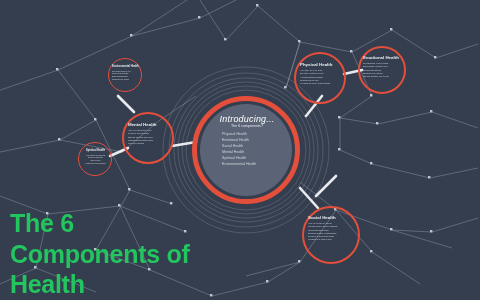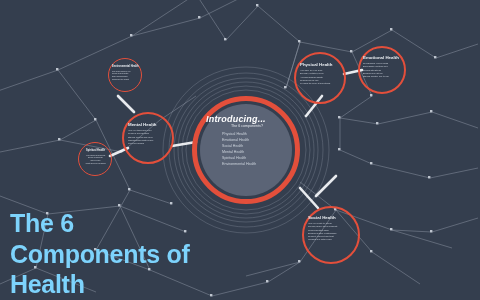--- a/index.html
+++ b/index.html
@@ -8,21 +8,21 @@
     background:#343e4e;
     font-family:"Liberation Sans",sans-serif;
     position:relative;
   }
   #canvas{position:absolute;inset:0;width:480px;height:300px;}
   svg.layer{position:absolute;left:0;top:0;width:480px;height:300px;pointer-events:none;}
 
   
   .deck-title{
     position:absolute;left:10px;top:208px;width:190px;
-    color:#7dd3fc;font-size:25px;line-height:1.22;font-weight:600;
+    color:#22c55e;font-size:25px;line-height:1.22;font-weight:600;
     letter-spacing:-.3px;
   }
 
   
   .node{position:absolute;color:#dfe4ea;}
   .node .ring{
     position:absolute;left:0;top:0;border-radius:50%;
     border:2px solid #e34f3b;box-sizing:border-box;
   }
   .node .body{position:absolute;box-sizing:border-box;}
@@ -36,21 +36,21 @@
 
   
   #center-node{left:192px;top:96px;width:108px;height:108px;}
   #center-node .ring{width:108px;height:108px;border-width:5px;}
   #center-node .disk{
     position:absolute;left:8px;top:8px;width:92px;height:92px;
     border-radius:50%;background:#5b6476;
   }
   #center-node .body{left:14px;top:18px;width:82px;}
   #center-node .n-title{
-    font-size:9px;font-style:italic;font-weight:700;
+    font-size:9px;font-style:italic;font-weight:400;text-align:center;
     color:#fdfdfe;letter-spacing:.2px;
   }
   #center-node .n-sub{
     font-size:3.6px;color:#e3e7ec;text-align:center;margin-bottom:4px;
   }
   #center-node .n-list{padding-left:16px;}
   #center-node .n-list li{font-size:3.6px;line-height:1.65;}
 
   
   .sat .n-title{font-size:4.4px;margin-bottom:2px;}

